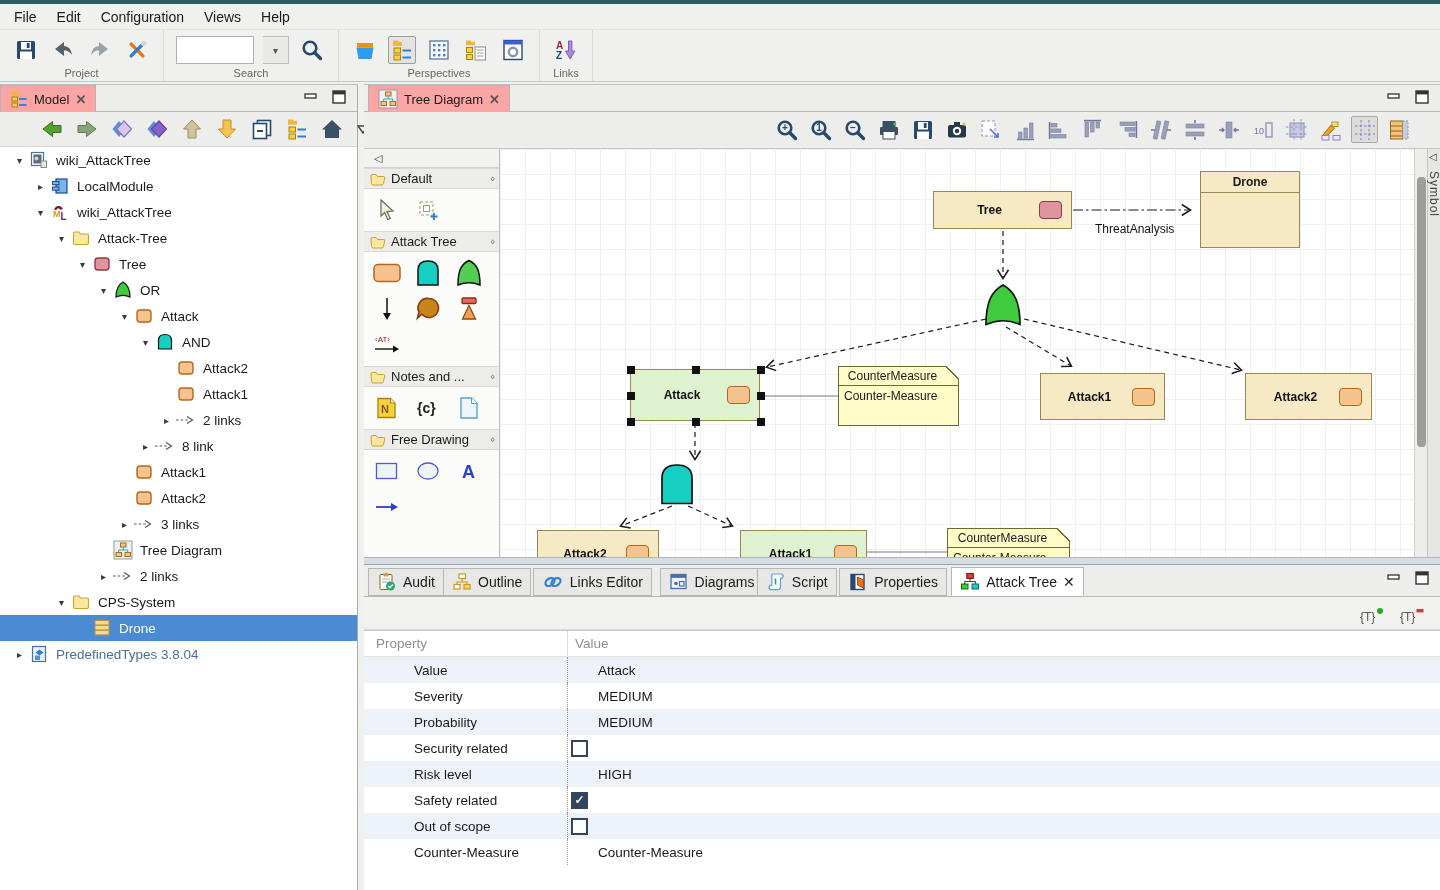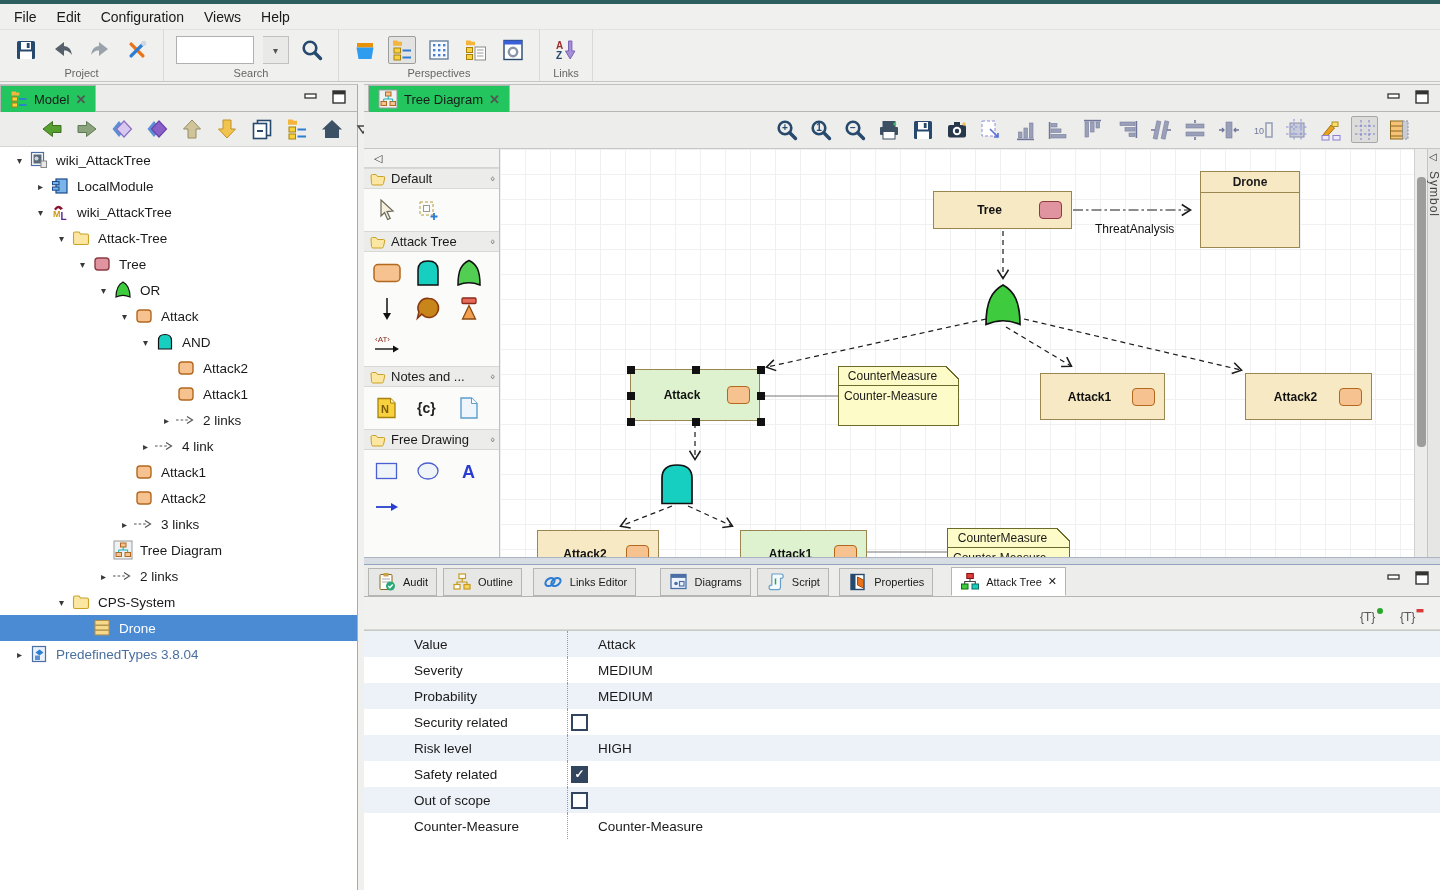--- a/index.html
+++ b/index.html
@@ -19,21 +19,21 @@
   .tbtn{width:28px;height:28px;display:flex;align-items:center;justify-content:center;}
   .sel-box{border:1px solid #9d9d9d;background:#e3e3e1;border-radius:2px;padding:1px;}
   .search-box{width:78px;height:28px;background:#fff;border:1px solid #b0b0b0;font-size:13px;padding:0 4px;
               font-family:"Liberation Sans",sans-serif;}
   .dd-btn{width:26px;height:28px;background:#e9e9e7;border:1px solid #c0c0c0;border-left:none;
           display:flex;align-items:center;justify-content:center;color:#555;font-size:10px;}
   
   .left-panel{left:0;top:84px;width:358px;height:806px;background:#fff;border-right:1px solid #aaa;border-top:1px solid #c0c0c0;}
   .tabstrip{position:absolute;left:0;top:0;width:100%;height:27px;background:#ededeb;border-bottom:1px solid #b5b5b3;}
   .tab{position:absolute;top:0;height:27px;display:flex;align-items:center;gap:6px;padding:0 9px;
-       background:#22c55e;border:1px solid #b5b5b3;border-bottom:none;font-size:13px;}
+       background:#fca5a5;border:1px solid #b5b5b3;border-bottom:none;font-size:13px;}
   .tab .close{color:#555;font-weight:bold;font-size:13px;cursor:pointer;}
   .winbtns{position:absolute;top:5px;display:flex;gap:12px;}
   .panel-toolbar{position:absolute;left:0;top:27px;width:100%;height:35px;background:#ededeb;
                  border-bottom:1px solid #d6d6d4;display:flex;align-items:center;gap:11px;padding-left:40px;}
   .tree{position:absolute;left:0;top:62px;width:100%;bottom:0;background:#fff;overflow:hidden;}
   .trow{height:26px;display:flex;align-items:center;cursor:default;white-space:nowrap;}
   .trow .arrow{width:19px;text-align:center;color:#3a3a3a;font-size:10px;flex:none;}
   .trow .ticon{width:20px;height:18px;flex:none;display:flex;align-items:center;justify-content:center;}
   .trow .tlabel{padding:1px 6px 1px 7px;font-size:13.5px;}
   .trow.selected{background:#4a8bd4;}
@@ -76,21 +76,21 @@
   .dnote .nbody{padding:3px 5px;}
   .dnote .fold{position:absolute;top:-1px;right:-1px;width:13px;height:13px;
                background:linear-gradient(225deg,#fff 0 48%,#6b6b2a 48% 56%,#fdfbc8 56%);}
   .hnd{position:absolute;width:8px;height:8px;background:#111;}
   .gate{position:absolute;}
   
   .hsplit{left:364px;top:557px;width:1076px;height:8px;background:#d8dde4;border-top:1px solid #aab4c2;border-bottom:1px solid #93a5be;}
   .bottom-panel{left:364px;top:565px;width:1076px;height:325px;background:#fff;}
   .btabs{position:absolute;left:0;top:0;width:100%;height:32px;background:#ededeb;border-bottom:1px solid #b5b5b3;}
   .btab{position:absolute;bottom:0;height:28px;display:flex;align-items:center;gap:6px;padding:0 8px;
-        background:#e7e7e5;border:1px solid #b5b5b3;font-size:11px;white-space:nowrap;}
+        background:#e7e7e5;border:1px solid #b5b5b3;font-size:14px;white-space:nowrap;}
   .btab.active{background:#fff;border-bottom:1px solid #fff;height:29px;}
   .subbar{position:absolute;left:0;top:32px;width:100%;height:33px;background:#f1f1ef;border-bottom:1px solid #d8d8d6;}
   .subbar .acticons{position:absolute;right:14px;top:5px;display:flex;gap:12px;}
   .ptable{position:absolute;left:0;top:65px;width:100%;bottom:0;background:#fff;border-top:1px solid #c8c8c6;}
   .phead{height:26px;display:flex;color:#8e8e8e;font-size:13.5px;border-bottom:1px solid #e4e4e2;}
   .phead .c1{width:203px;padding:5px 0 0 12px;}
   .phead .c2{flex:1;padding:5px 0 0 7px;border-left:1px solid #e0e0de;}
   .prow{height:26px;display:flex;align-items:center;font-size:13.5px;}
   .prow:nth-child(odd){background:#edf1f8;}
   .prow .c1{width:203px;padding-left:50px;flex:none;}
@@ -500,21 +500,21 @@
           <span class="ticon">
             <span>
               <svg width="22" height="18" viewBox="0 0 22 18">
                 <g stroke="#555" stroke-width="1.2">
                   <line x1="1" y1="9" x2="13" y2="9" stroke-dasharray="2.6 2"></line>
                   <path d="M12 5.5 L17.5 9 L12 12.5" fill="none"></path>
                 </g>
               </svg>
             </span>
           </span>
-          <span class="tlabel">4 link</span>
+          <span class="tlabel">8 link</span>
         </div>
         <div class="trow">
           <span style="width: 115px; flex: 0 0 auto;"></span>
           <span class="arrow"></span>
           <span class="ticon">
             <span>
               <svg width="18" height="18" viewBox="0 0 18 18">
                 <rect x="2" y="3" width="14" height="12" rx="3" fill="#f6c28f" stroke="#b2691f" stroke-width="1.4"></rect>
               </svg>
             </span>
@@ -1211,20 +1211,24 @@
             <span>
               <svg width="26" height="22" viewBox="0 0 26 22">
                 <text x="1" y="16" font-size="12" fill="#555" font-family="Liberation Sans">{T}</text>
                 <rect x="17.5" y="4" width="7" height="3.4" fill="#d83a3a"></rect>
               </svg>
             </span>
           </div>
         </div>
     </div>
     <div class="ptable">
+      <div class="phead">
+        <div class="c1">Property</div>
+        <div class="c2">Value</div>
+      </div>
       <div id="prows">
           <div class="prow">
             <div class="c1">Value</div>
             <div class="c2">Attack</div>
           </div>
           <div class="prow">
             <div class="c1">Severity</div>
             <div class="c2">MEDIUM</div>
           </div>
           <div class="prow">

